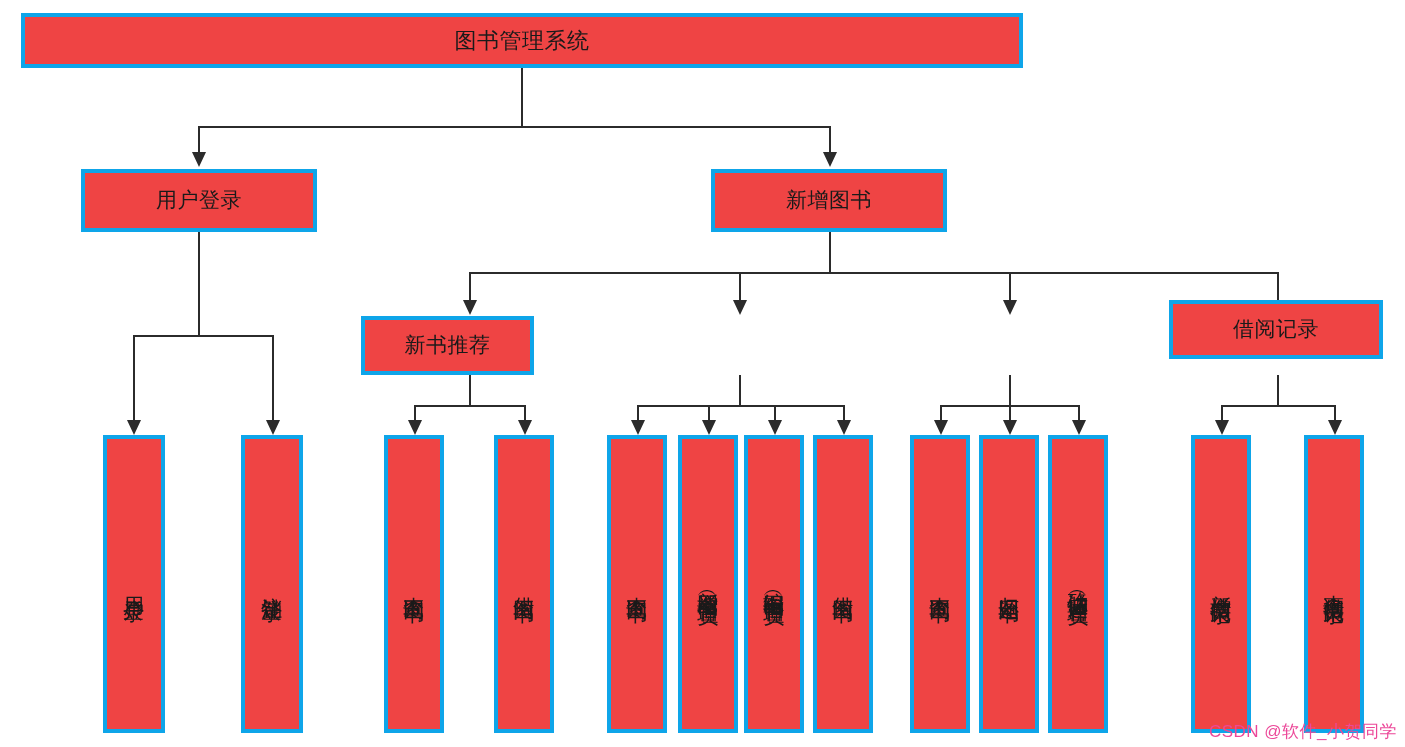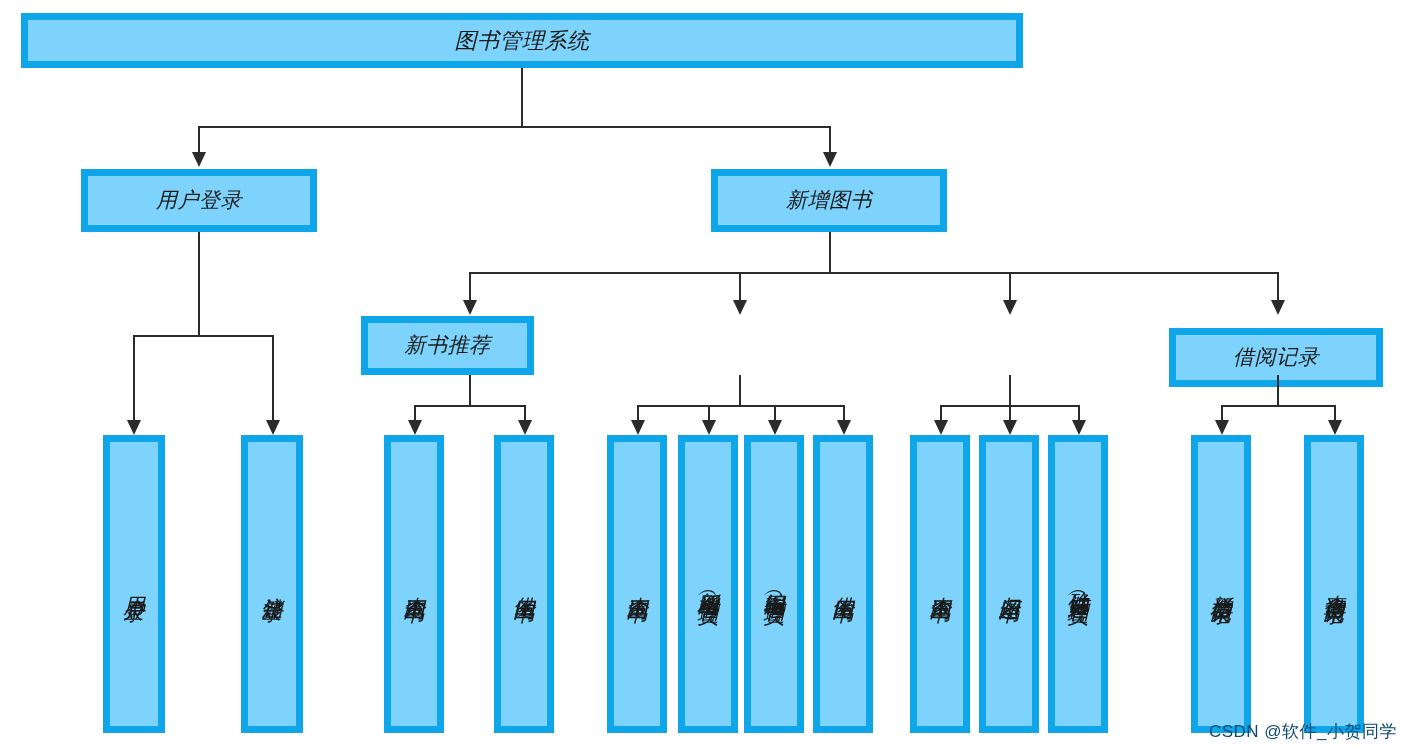--- a/index.html
+++ b/index.html
@@ -14,27 +14,26 @@
     position: relative;
     width: 1405px;
     height: 747px;
     background: #ffffff;
     overflow: hidden;
   }
   
   .node {
     position: absolute;
     box-sizing: border-box;
-    background: #7dd3fc;
-    border: 7px solid #0ea5e9;
+    background: #ef4444;
+    border: 4px solid #0ea5e9;
     display: flex;
     align-items: center;
     justify-content: center;
     color: #1a1a1a;
-    font-style: italic;
   }
   .node .label {
     font-size: 21px;
     line-height: 1.18;
     letter-spacing: 0.5px;
     white-space: nowrap;
   }
   
   .node.root .label { font-size: 22px; }
 
@@ -72,21 +71,21 @@
     border-right: 7px solid transparent;
     border-top: 15px solid #2b2b2b;
   }
 
   
   #watermark {
     position: absolute;
     right: 8px;
     bottom: 4px;
     font-size: 17px;
-    color: #0c4a6e;
+    color: #ec4899;
     white-space: nowrap;
     letter-spacing: 0.5px;
   }
 </style>
 </head>
 <body>
 
 <div id="canvas">
 
   <div class="node root" style="left:21px; top:13px; width:1002px; height:55px;">
@@ -124,21 +123,21 @@
   <div class="vline" style="left:739px; top:272px; height:28px;"></div>
   <div class="arrow" style="left:733px; top:300px;"></div>
   <div class="vline" style="left:1009px; top:272px; height:28px;"></div>
   <div class="arrow" style="left:1003px; top:300px;"></div>
   <div class="vline" style="left:1277px; top:272px; height:28px;"></div>
   <div class="arrow" style="left:1271px; top:300px;"></div>
 
   <div class="node" style="left:361px; top:316px; width:173px; height:59px;">
     <span class="label">新书推荐</span>
   </div>
-  <div class="node" style="left:1169px; top:328px; width:214px; height:59px;">
+  <div class="node" style="left:1169px; top:300px; width:214px; height:59px;">
     <span class="label">借阅记录</span>
   </div>
 
   <div class="vline" style="left:469px; top:375px; height:30px;"></div>
   <div class="hline" style="left:414px; top:405px; width:111px;"></div>
   <div class="vline" style="left:414px; top:405px; height:15px;"></div>
   <div class="arrow" style="left:408px; top:420px;"></div>
   <div class="vline" style="left:524px; top:405px; height:15px;"></div>
   <div class="arrow" style="left:518px; top:420px;"></div>
 

